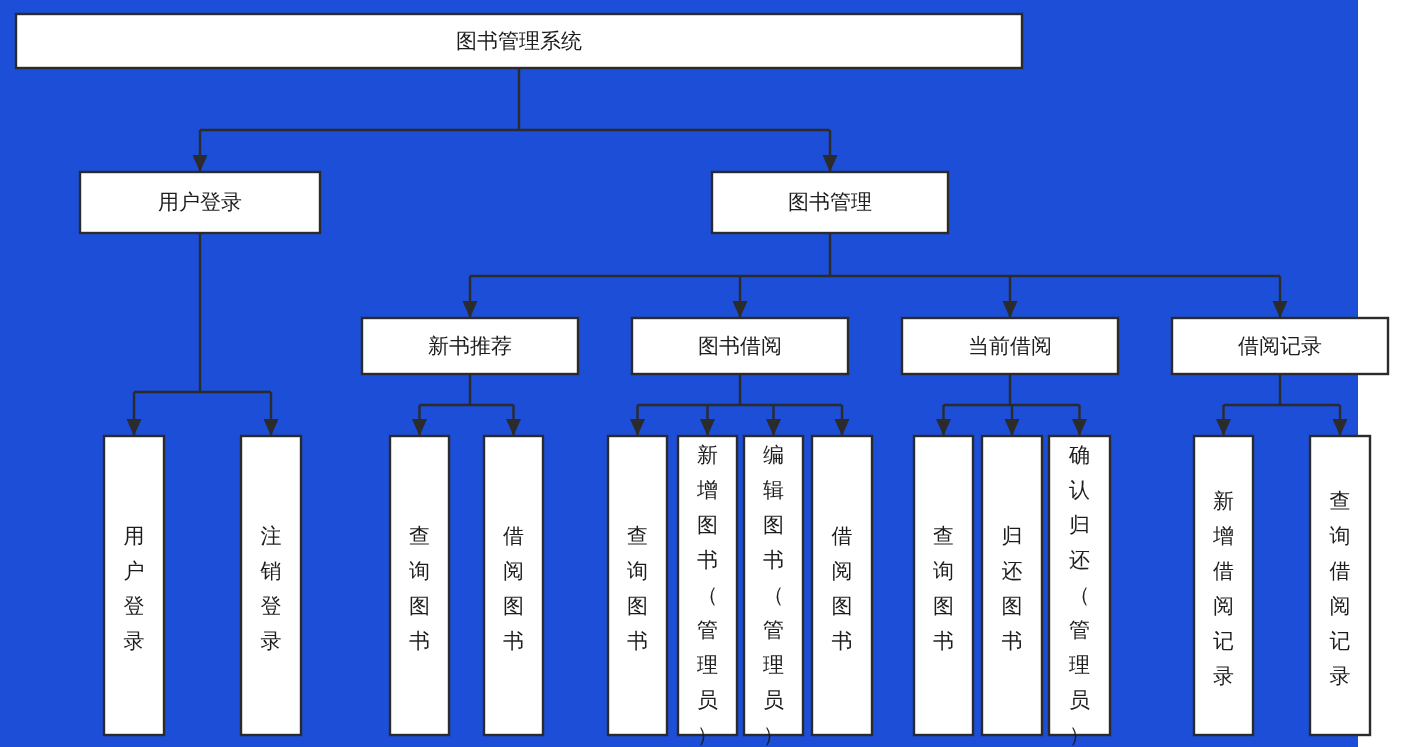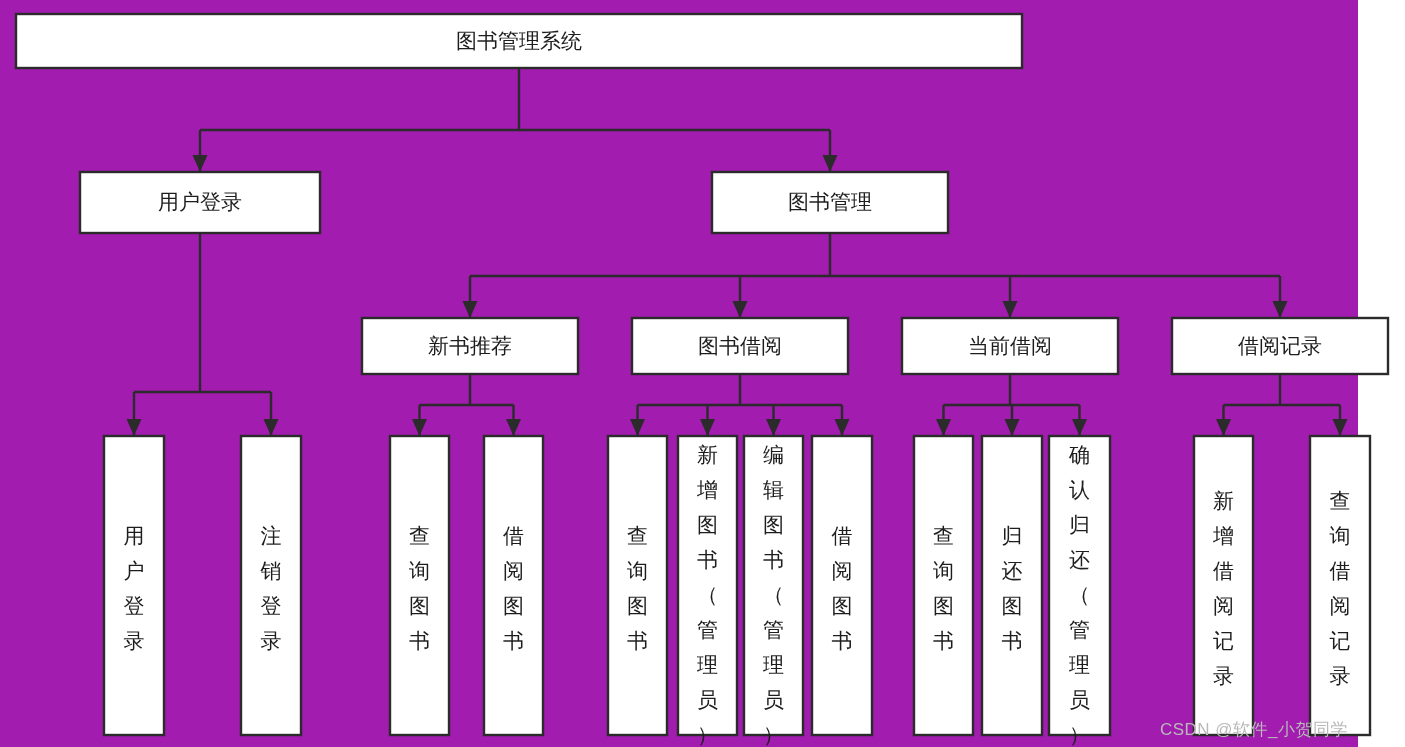--- a/index.html
+++ b/index.html
@@ -10,21 +10,21 @@
   body {
     width: 1405px;
     height: 747px;
     font-family: "Liberation Sans", "DejaVu Sans", sans-serif;
     overflow: hidden;
   }
   #diagram-root {
     position: relative;
     width: 1358px;
     height: 747px;
-    background: #a21caf;
+    background: #1d4ed8;
   }
   svg#tree-canvas {
     position: absolute;
     left: 0;
     top: 0;
     width: 1405px;
     height: 747px;
     display: block;
   }
   .node-box {
@@ -218,14 +218,13 @@
         <g>
           <rect x="1194" y="436" width="59" height="299" class="node-box"></rect>
           <text x="1223.5" y="507.8" class="node-label-v"><tspan x="1223.5" dy="0">新</tspan><tspan x="1223.5" dy="35">增</tspan><tspan x="1223.5" dy="35">借</tspan><tspan x="1223.5" dy="35">阅</tspan><tspan x="1223.5" dy="35">记</tspan><tspan x="1223.5" dy="35">录</tspan></text>
         </g>
         <g>
           <rect x="1310" y="436" width="60" height="299" class="node-box"></rect>
           <text x="1340" y="507.8" class="node-label-v"><tspan x="1340" dy="0">查</tspan><tspan x="1340" dy="35">询</tspan><tspan x="1340" dy="35">借</tspan><tspan x="1340" dy="35">阅</tspan><tspan x="1340" dy="35">记</tspan><tspan x="1340" dy="35">录</tspan></text>
         </g>
       </g>
   </svg>
-  <div class="watermark-text">CSDN @软件_小贺同学</div>
 </div>
 
 </body></html>

